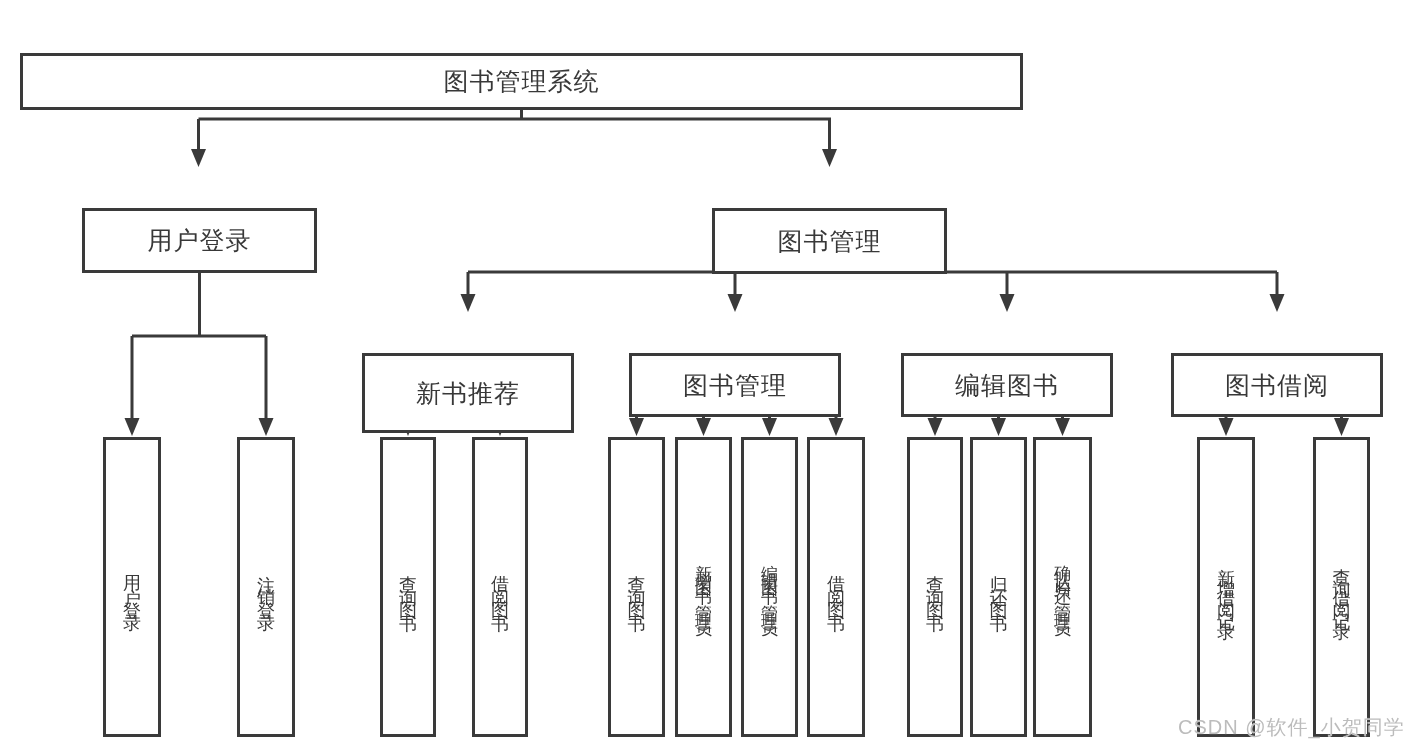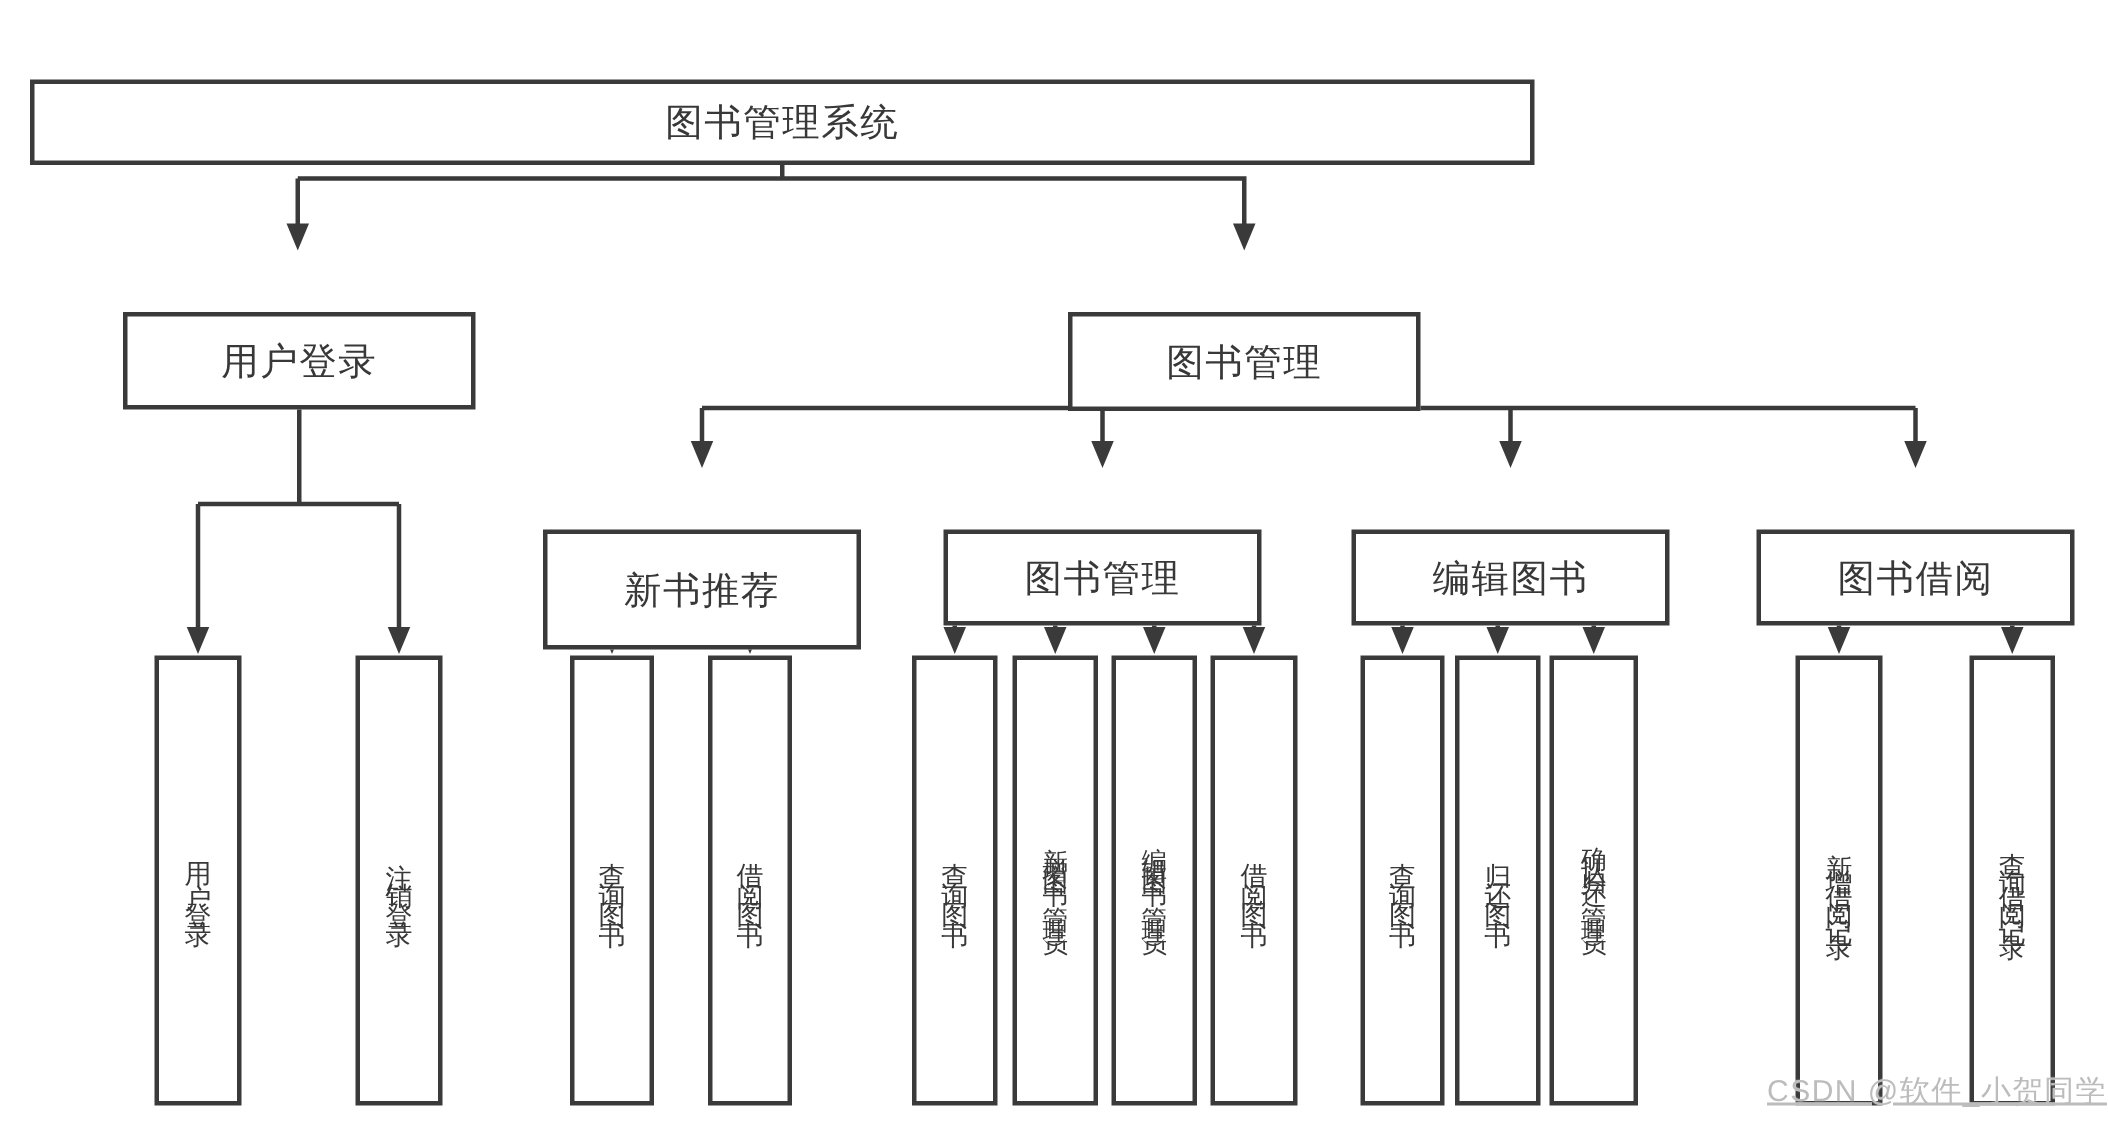--- a/index.html
+++ b/index.html
@@ -35,21 +35,20 @@
   .vbox.tight span{letter-spacing:8px;font-size:17px;}
   .watermark{
     position:absolute;
     left:1178px;top:714px;
     z-index:3;
     font-size:20px;
     color:#bcbcbc;
     letter-spacing:1px;
     white-space:nowrap;
     text-shadow:0 0 1px #ffffff;
-    text-decoration:underline;
   }
 </style>
 </head>
 <body>
 
 <div class="stage">
 
   <svg class="connectors" width="1405" height="747" viewBox="0 0 1405 747">
     <g stroke="#3a3a3a" stroke-width="3" fill="none">
 

